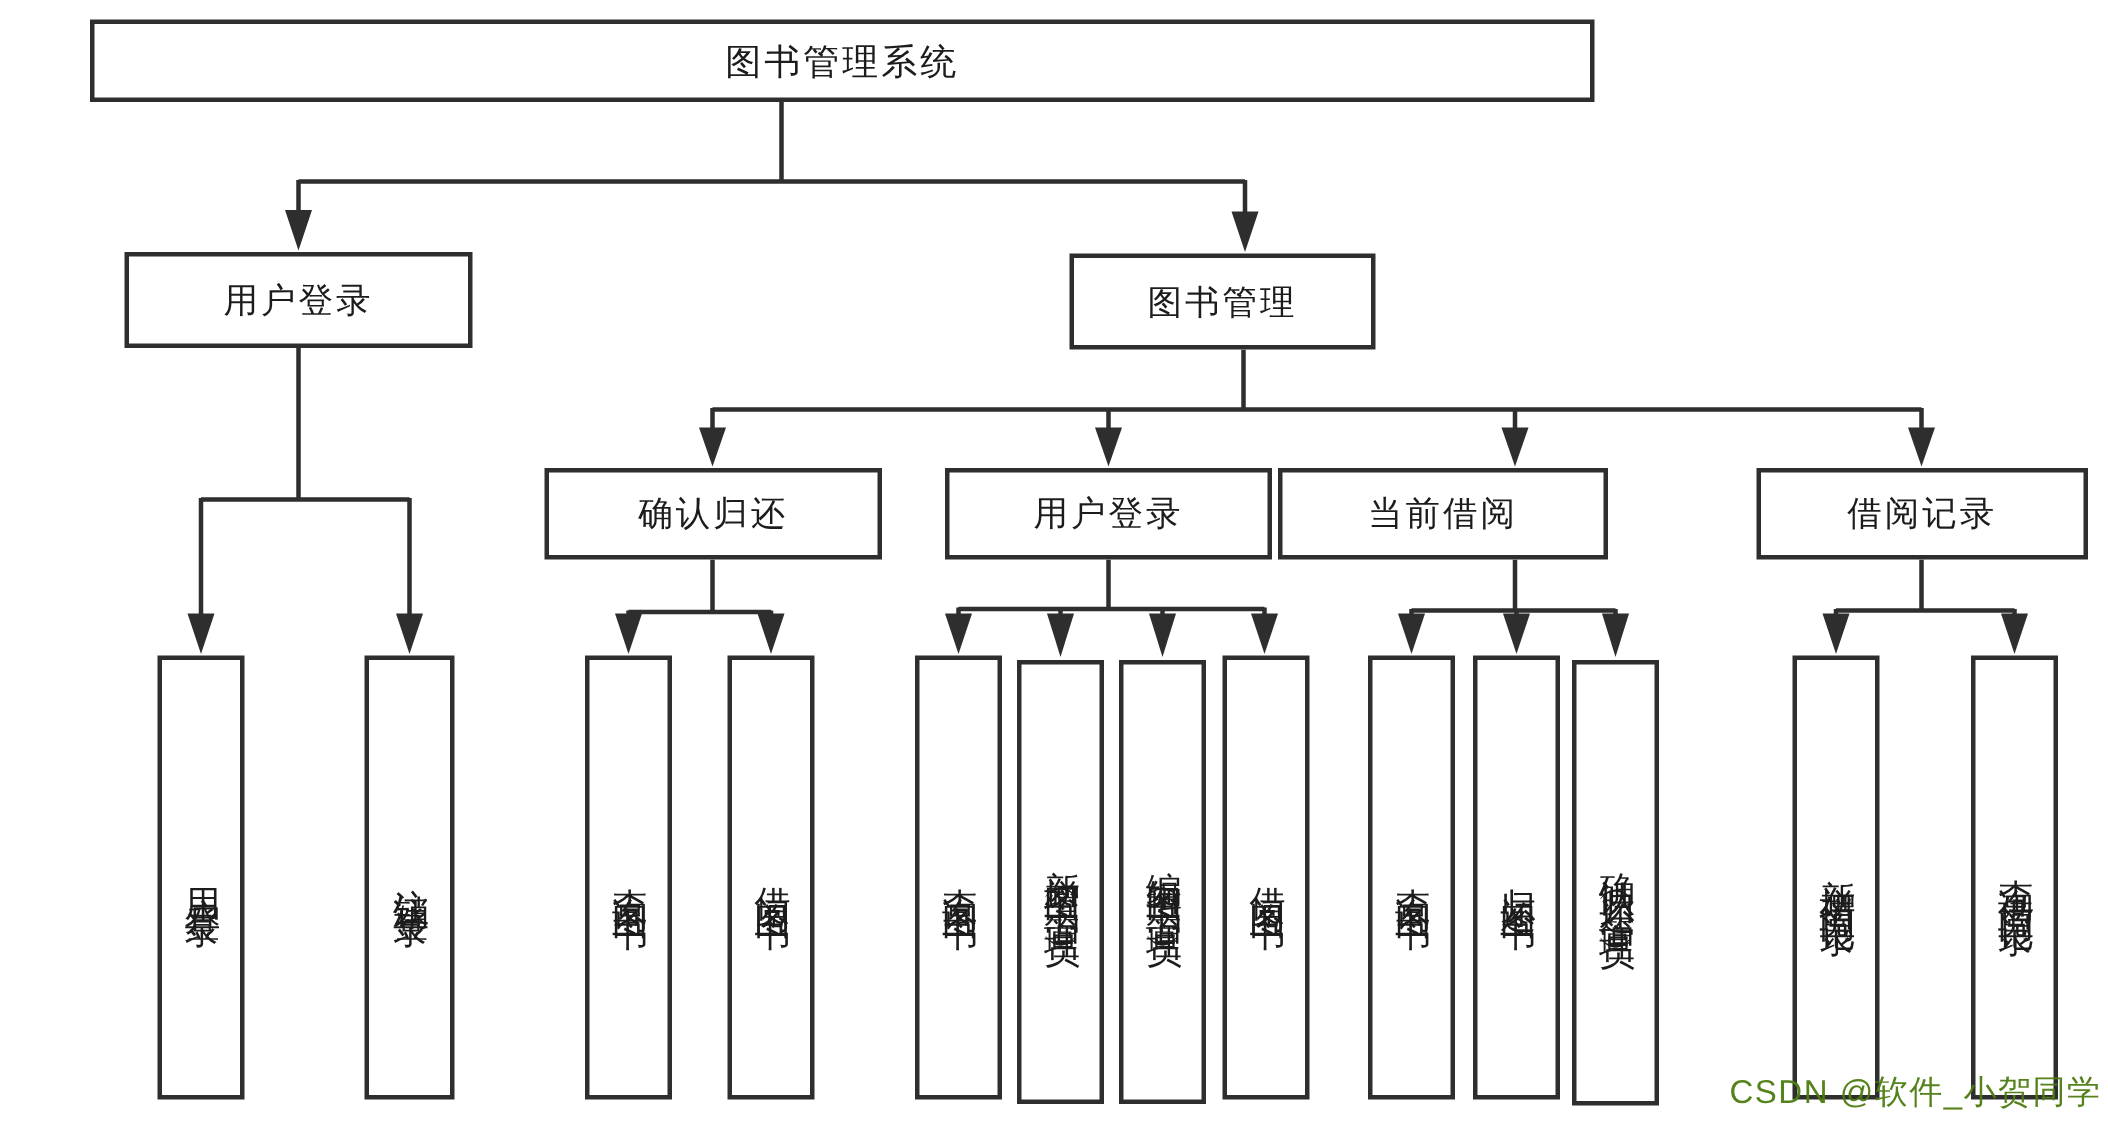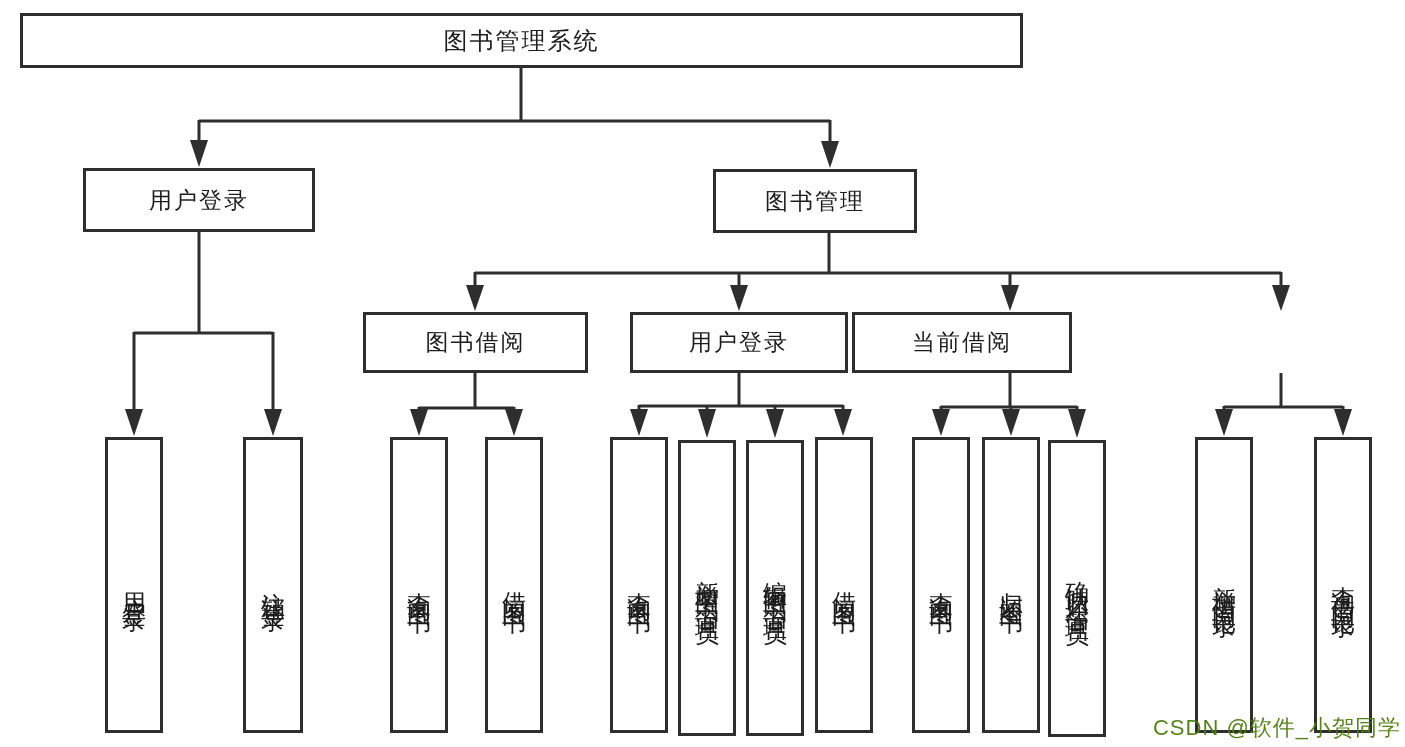--- a/index.html
+++ b/index.html
@@ -6,21 +6,21 @@
   .canvas {
     position:relative; width:1405px; height:747px; background:#ffffff;
     font-family:"Liberation Sans","DejaVu Sans",sans-serif; color:#1c1c1c; overflow:hidden;
   }
   svg.connectors { position:absolute; left:0; top:0; width:1405px; height:747px; }
   .hbox {
     position:absolute; box-sizing:border-box; background:#ffffff;
     border:3px solid #2e2e2e; display:flex; align-items:center; justify-content:center;
     font-size:23px; letter-spacing:2px; white-space:nowrap;
   }
-  .hbox.root { font-size:24px; }
+  .hbox.root { font-size:24px;margin-left:40px; }
   .vbox {
     position:absolute; top:437px; width:58px; height:296px; box-sizing:border-box;
     background:#ffffff; border:3px solid #2e2e2e;
     display:flex; align-items:center; justify-content:center;
   }
   .vtext {
     writing-mode:vertical-rl; text-orientation:mixed;
     font-size:24px; letter-spacing:6px; line-height:1;
   }
   .watermark {
@@ -71,27 +71,30 @@
   </div>
 
   <div class="hbox" style="left:83px; top:168px; width:232px; height:64px">
     <span>用户登录</span>
   </div>
   <div class="hbox" style="left:713px; top:169px; width:204px; height:64px">
     <span>图书管理</span>
   </div>
 
   <div class="hbox" style="left:363px; top:312px; width:225px; height:61px">
-    <span>图书借阅</span>
+    <span>确认归还</span>
   </div>
   <div class="hbox" style="left:630px; top:312px; width:218px; height:61px">
     <span>用户登录</span>
   </div>
   <div class="hbox" style="left:852px; top:312px; width:220px; height:61px">
     <span>当前借阅</span>
+  </div>
+  <div class="hbox" style="left:1171px; top:312px; width:221px; height:61px">
+    <span>借阅记录</span>
   </div>
 
   <div class="vbox" style="left:105px">
     <span class="vtext">用户登录</span>
   </div>
   <div class="vbox" style="left:243px; width:60px">
     <span class="vtext">注销登录</span>
   </div>
 
   <div class="vbox" style="left:390px">

